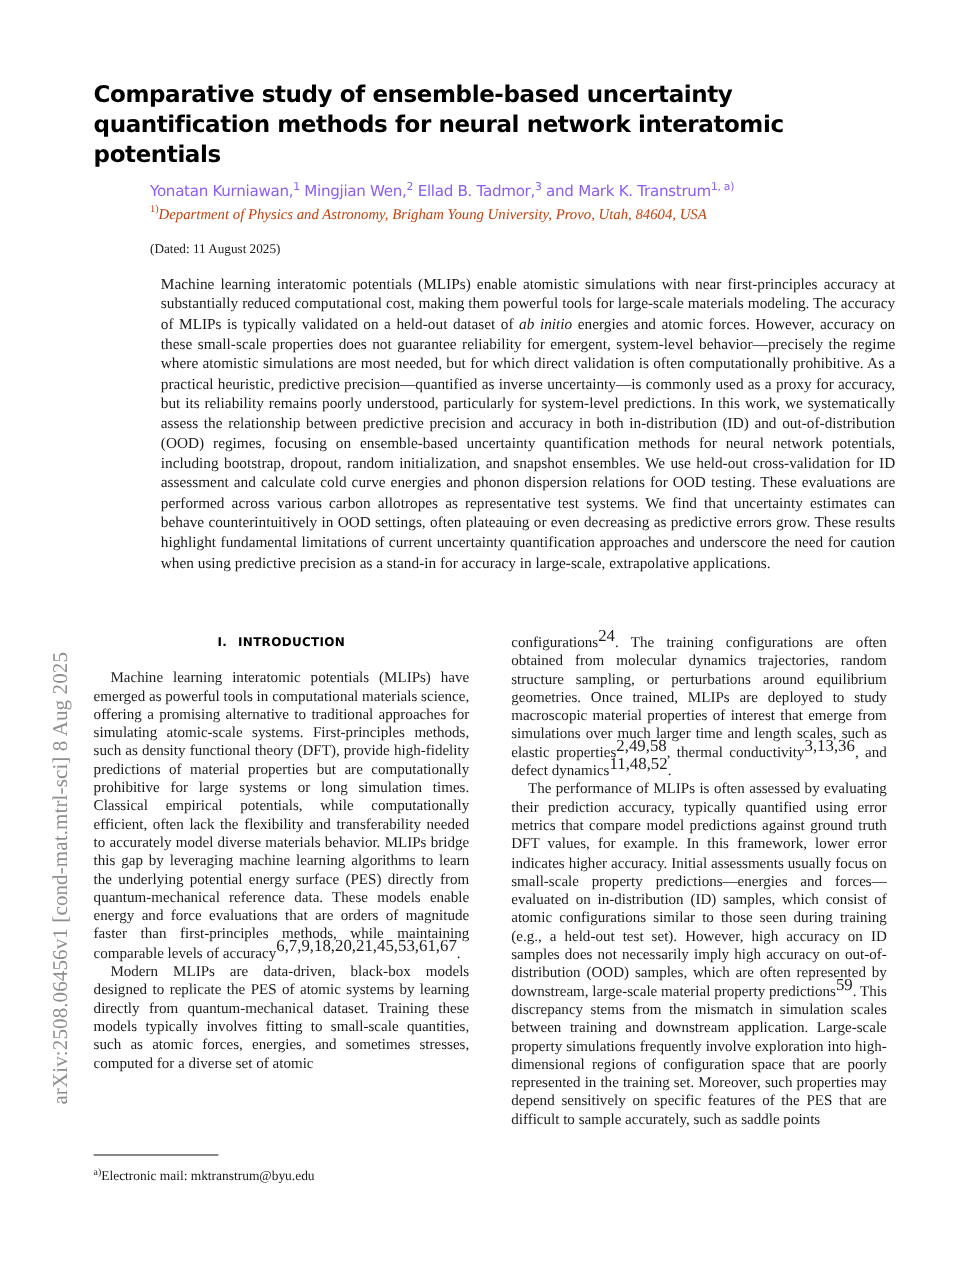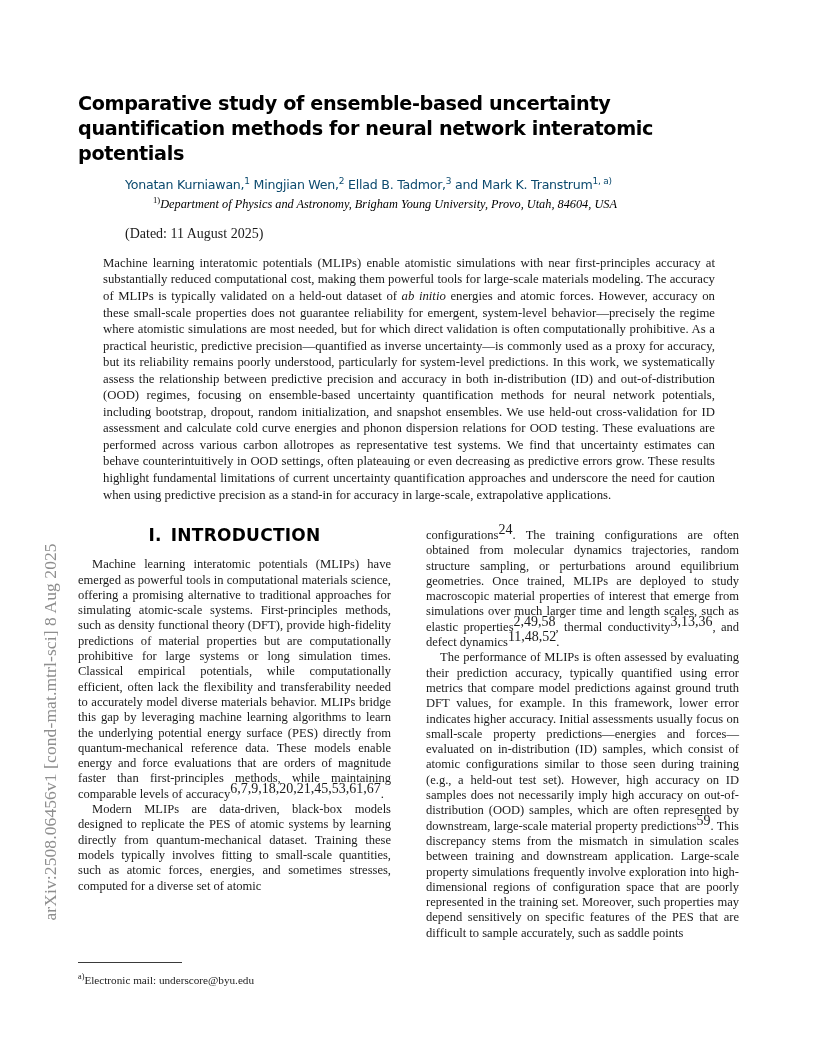--- a/index.html
+++ b/index.html
@@ -50,62 +50,62 @@
 
   
   #title {
     font-family: "DejaVu Sans", "Liberation Sans", sans-serif;
     font-weight: bold;
     font-size: 19.2px;
     line-height: 25px;
     letter-spacing: -0.35px;
     color: #000000;
     margin: 0;
-    padding-top: 91px;
+    padding-top: 66px;
     width: 655px;
   }
 
   
   #authors {
     margin-top: 7px;
     margin-left: 47px;
     font-family: "DejaVu Sans", "Liberation Sans", sans-serif;
     font-size: 12.6px;
     line-height: 17px;
-    color: #0c4a6e;
+    color: #8b5cf6;
     letter-spacing: -0.25px;
   }
   #authors sup { font-size: 9px; vertical-align: super; }
 
   .affil {
-    margin-left: 75px;
+    margin-left: 47px;
     font-family: "Liberation Serif", "DejaVu Serif", serif;
     font-style: italic;
     font-size: 12.3px;
     line-height: 15.6px;
-    color: #000000;
+    color: #c2410c;
     max-width: 615px;
   }
   .affil sup {
     font-style: normal;
     font-size: 8.6px;
     vertical-align: super;
   }
 
   #dated {
     margin-left: 47px;
     margin-top: 13px;
-    font-size: 14px;
+    font-size: 11px;
     line-height: 16px;
     color: #1a1a1a;
   }
 
   
   #abstract {
-    margin-left: 25px;
+    margin-left: 56px;
     margin-top: 13px;
     width: 612px;
     font-size: 12.75px;
     line-height: 16.55px;
     text-align: justify;
     text-justify: inter-word;
     color: #1a1a1a;
     hyphens: manual;
   }
   #abstract i { font-style: italic; }
@@ -131,21 +131,21 @@
   .col p {
     margin: 0;
     text-indent: 14px;
     hyphens: manual;
   }
   .col p.noindent { text-indent: 0; }
 
   h2.section {
     font-family: "DejaVu Sans", "Liberation Sans", sans-serif;
     font-weight: bold;
-    font-size: 17px;
+    font-size: 10px;
     letter-spacing: 0.25px;
     margin: 0 0 14px 0;
     padding: 0;
     text-align: center;
     color: #000000;
   }
   h2.section .secnum { margin-right: 9px; }
 
   sup.cite {
     font-size: 14px;
@@ -209,17 +209,17 @@
     <div class="col">
       <p class="noindent">configurations<sup class="cite">24</sup>. The training configurations are often obtained from molecular dynamics trajectories, random structure sampling, or perturbations around equilibrium geometries. Once trained, MLIPs are deployed to study macroscopic material properties of interest that emerge from simulations over much larger time and length scales, such as elastic properties<sup class="cite">2,49,58</sup>, thermal conductivity<sup class="cite">3,13,36</sup>, and defect dynamics<sup class="cite">11,48,52</sup>.</p>
       <p>The performance of MLIPs is often assessed by evaluating their prediction accuracy, typically quantified using error metrics that compare model predictions against ground truth DFT values, for example. In this framework, lower error indicates higher accuracy. Initial assessments usually focus on small-scale property predictions—energies and forces—evaluated on in-distribution (ID) samples, which consist of atomic configurations similar to those seen during training (e.g., a held-out test set). However, high accuracy on ID samples does not necessarily imply high accuracy on out-of-distribution (OOD) samples, which are often represented by downstream, large-scale material property predictions<sup class="cite">59</sup>. This discrepancy stems from the mismatch in simulation scales between training and downstream application. Large-scale property simulations frequently involve exploration into high-dimensional regions of configuration space that are poorly represented in the training set. Moreover, such properties may depend sensitively on specific features of the PES that are difficult to sample accurately, such as saddle points</p>
     </div>
 
   </div>
 
   <div id="footnote">
     <div class="rule"></div>
     <div class="ftext">
-      <sup>a)</sup><span>Electronic mail: underscore@byu.edu</span>
+      <sup>a)</sup><span>Electronic mail: mktranstrum@byu.edu</span>
     </div>
   </div>
 
 </div>
 
 </body></html>

